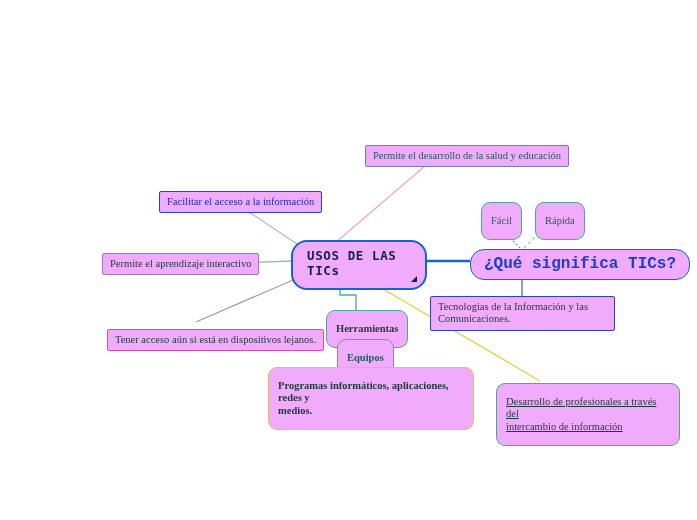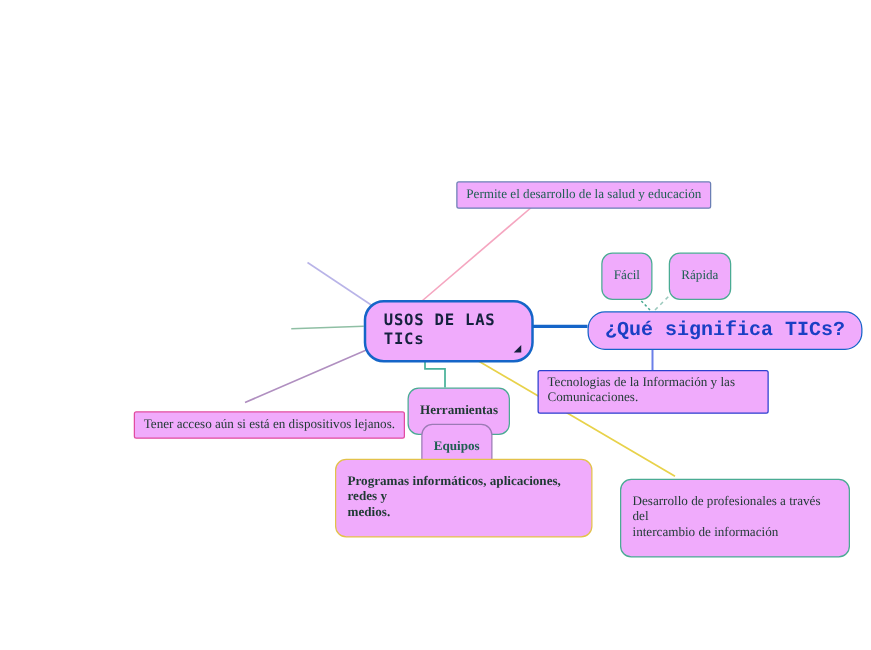--- a/index.html
+++ b/index.html
@@ -123,21 +123,27 @@
     <span class="label">
       <span>USOS DE LAS</span><br><span>TICs</span>
     </span>
     <span class="root-marker"></span>
   </div>
 
   <div class="node node-rect" style="left:365px; top:145px; border-color:#6b7fb5; color:#1f5f52;">
     <span class="label">Permite el desarrollo de la salud y educación</span>
   </div>
 
+  <div class="node node-rect" style="left:159px; top:191px; border-color:#2b3fd0; color:#1a2fc4;">
+    <span class="label">Facilitar el acceso a la información</span>
+  </div>
 
+  <div class="node node-rect" style="left:102px; top:253px; border-color:#9b7bb5; color:#1f3a33;">
+    <span class="label">Permite el aprendizaje interactivo</span>
+  </div>
 
   <div class="node node-rect" style="left:107px; top:313px; border-color:#e14ba0; color:#1f3a33;margin-top:16px;">
     <span class="label">Tener acceso aún si está en dispositivos lejanos.</span>
   </div>
 
   <div class="node node-pill" style="left:470px; top:249px; border-color:#1565c8; color:#1a3fc4;">
     <span class="label">¿Qué significa TICs?</span>
   </div>
 
   <div class="node node-round" style="left:481px; top:202px; border-color:#4aab93; color:#1f5f52;">
@@ -147,21 +153,21 @@
   <div class="node node-round" style="left:535px; top:202px; border-color:#4aab93; color:#1f5f52;">
     <span class="label">Rápida</span>
   </div>
 
   <div class="node node-rect wrap" style="left:430px; top:296px; width:185px; border-color:#2b3fd0; color:#1f3a33;">
     <span class="label">
       <span>Tecnologias de la Información y las</span><br><span>Comunicaciones.</span>
     </span>
   </div>
 
-  <div class="node node-round wrap" style="left:496px; top:383px; width:184px; border-color:#4aab93; color:#1f3a33;">
+  <div class="node node-round wrap" style="left:496px; top:383px; width:184px; border-color:#4aab93; color:#1f3a33;text-decoration:underline;">
     <span class="label">
       <span>Desarrollo de profesionales a través del</span><br><span>intercambio de información</span>
     </span>
   </div>
 
   <div class="node node-round" style="left:326px; top:310px; border-color:#4aab93; color:#1f3a33; font-weight:bold;">
     <span class="label">Herramientas</span>
   </div>
 
   <div class="node node-round" style="left:337px; top:339px; border-color:#9b7bb5; color:#1f5f52; font-weight:bold;">

